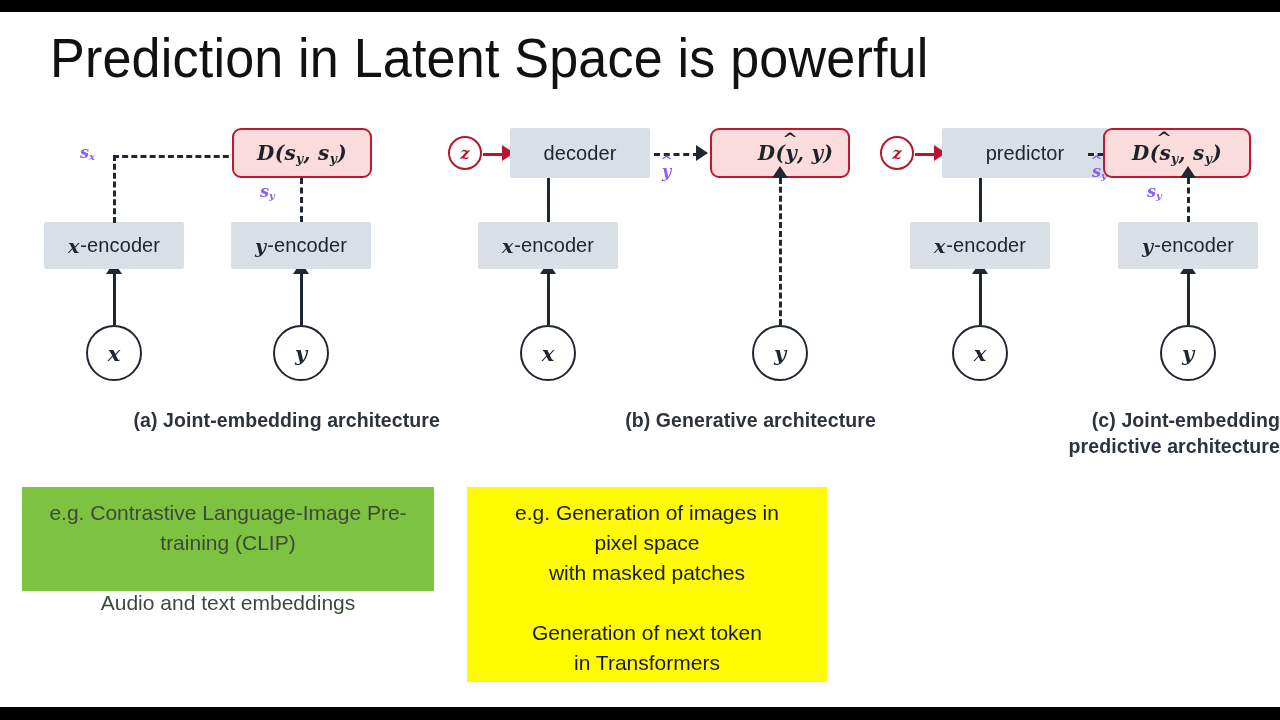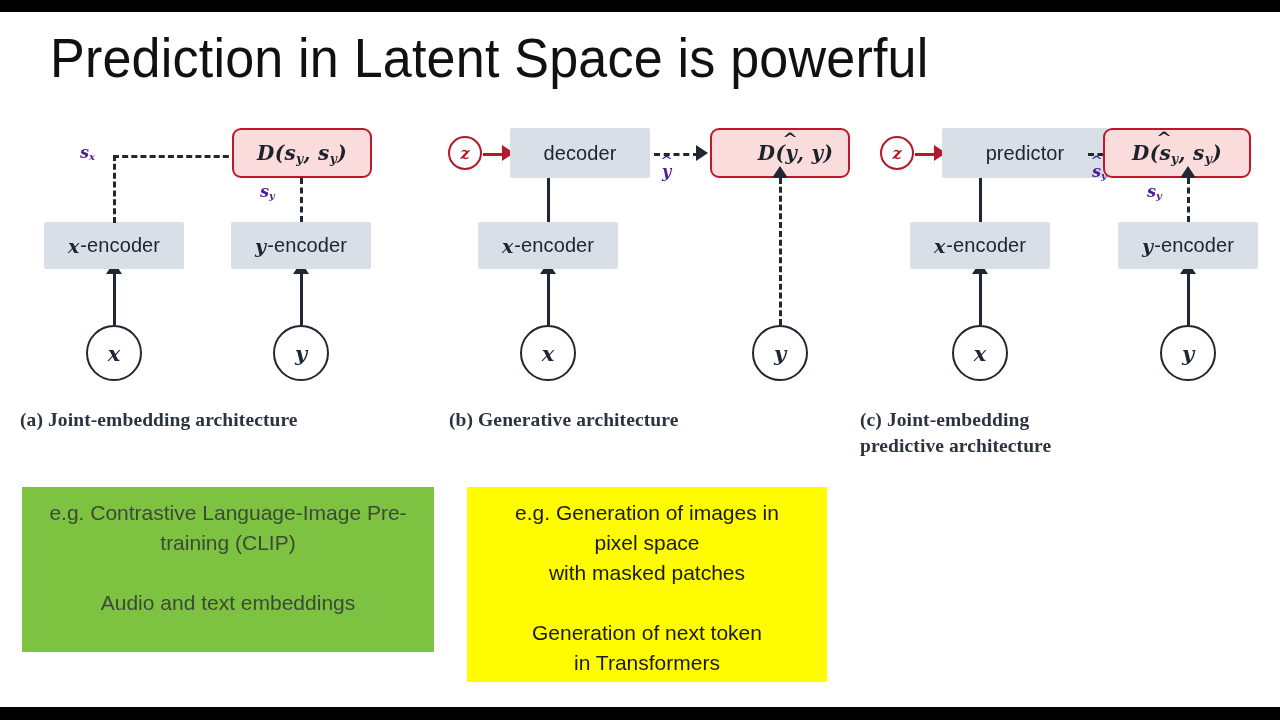--- a/index.html
+++ b/index.html
@@ -130,59 +130,59 @@
     border-left: 12px solid #1f2733;
   }
   .arrowhead-right.red { border-left-color: #b5182b; }
 
   .varlabel {
     position: absolute;
     font-family: "DejaVu Serif", serif;
     font-style: italic;
     font-weight: 700;
     font-size: 16px;
-    color: #4c1d95;
+    color: #8b5cf6;
     white-space: nowrap;
   }
   .hat { position: relative; }
   .hat::after {
     content: "\005E";
     position: absolute;
     left: 50%; top: -0.72em;
     transform: translateX(-55%) scaleX(1.1);
     font-style: normal;
     font-size: 0.85em;
   }
 
   
   .caption {
     position: absolute;
-    text-align: left;
-    font-family: Liberation Serif, serif;
+    text-align: right;
+    font-family: Liberation Sans, sans-serif;
     font-weight: 700;
     font-size: 19.5px;
     color: #2b333f;
     line-height: 26px;
     letter-spacing: .1px;
   }
 
   
   .exbox {
     position: absolute;
     text-align: center;
     font-family: "Liberation Sans", sans-serif;
     font-size: 21px;
     line-height: 30px;
     white-space: pre-line;
     display: flex;
     align-items: flex-start;
     justify-content: center;
     padding-top: 11px;
   }
-  #exbox-green  { left: 22px;  top: 487px; width: 412px; height: 165px; background: #7ec242; color: #3b4a38; }
+  #exbox-green  { left: 22px;  top: 487px; width: 412px; height: 104px; background: #7ec242; color: #3b4a38; }
   #exbox-yellow { left: 467px; top: 487px; width: 360px; height: 195px; background: #fffb00; color: #1a1a1a; }
   #exbox-orange { left: 920px; top: 487px; width: 336px; height: 195px; background: #f2b000; color: #1a1a1a; }
 </style>
 </head>
 <body>
 
 <div id="slide">
 
   <div class="letterbox top"></div>
   <div class="letterbox bottom"></div>
@@ -269,21 +269,21 @@
       <div class="dbox" style="left:270px; top:18px; width:140px; height:50px;padding-left:31px;">
         <span class="formula"><span>D</span>(<span class="hat">y</span>,&nbsp;<span>y</span>)</span>
       </div>
 
       <div class="circ" style="left:312px; top:215px;">
         <span>y</span>
       </div>
       <div class="vline dashed" style="left:339px; top:68px; height:147px;"></div>
       <div class="arrowhead-up" style="left:332px; top:56px;"></div>
 
-      <div class="caption" style="left:9px; top:297px; width:420px;">(b) Generative architecture</div>
+      <div class="caption" style="left:16px; top:297px; width:420px;">(b) Generative architecture</div>
     </div>
 
     <div class="panel panel-c">
 
       <div class="circ" style="left:92px; top:215px;">
         <span>x</span>
       </div>
       <div class="vline" style="left:119px; top:163px; height:52px;"></div>
       <div class="arrowhead-up" style="left:112px; top:152px;"></div>
 

